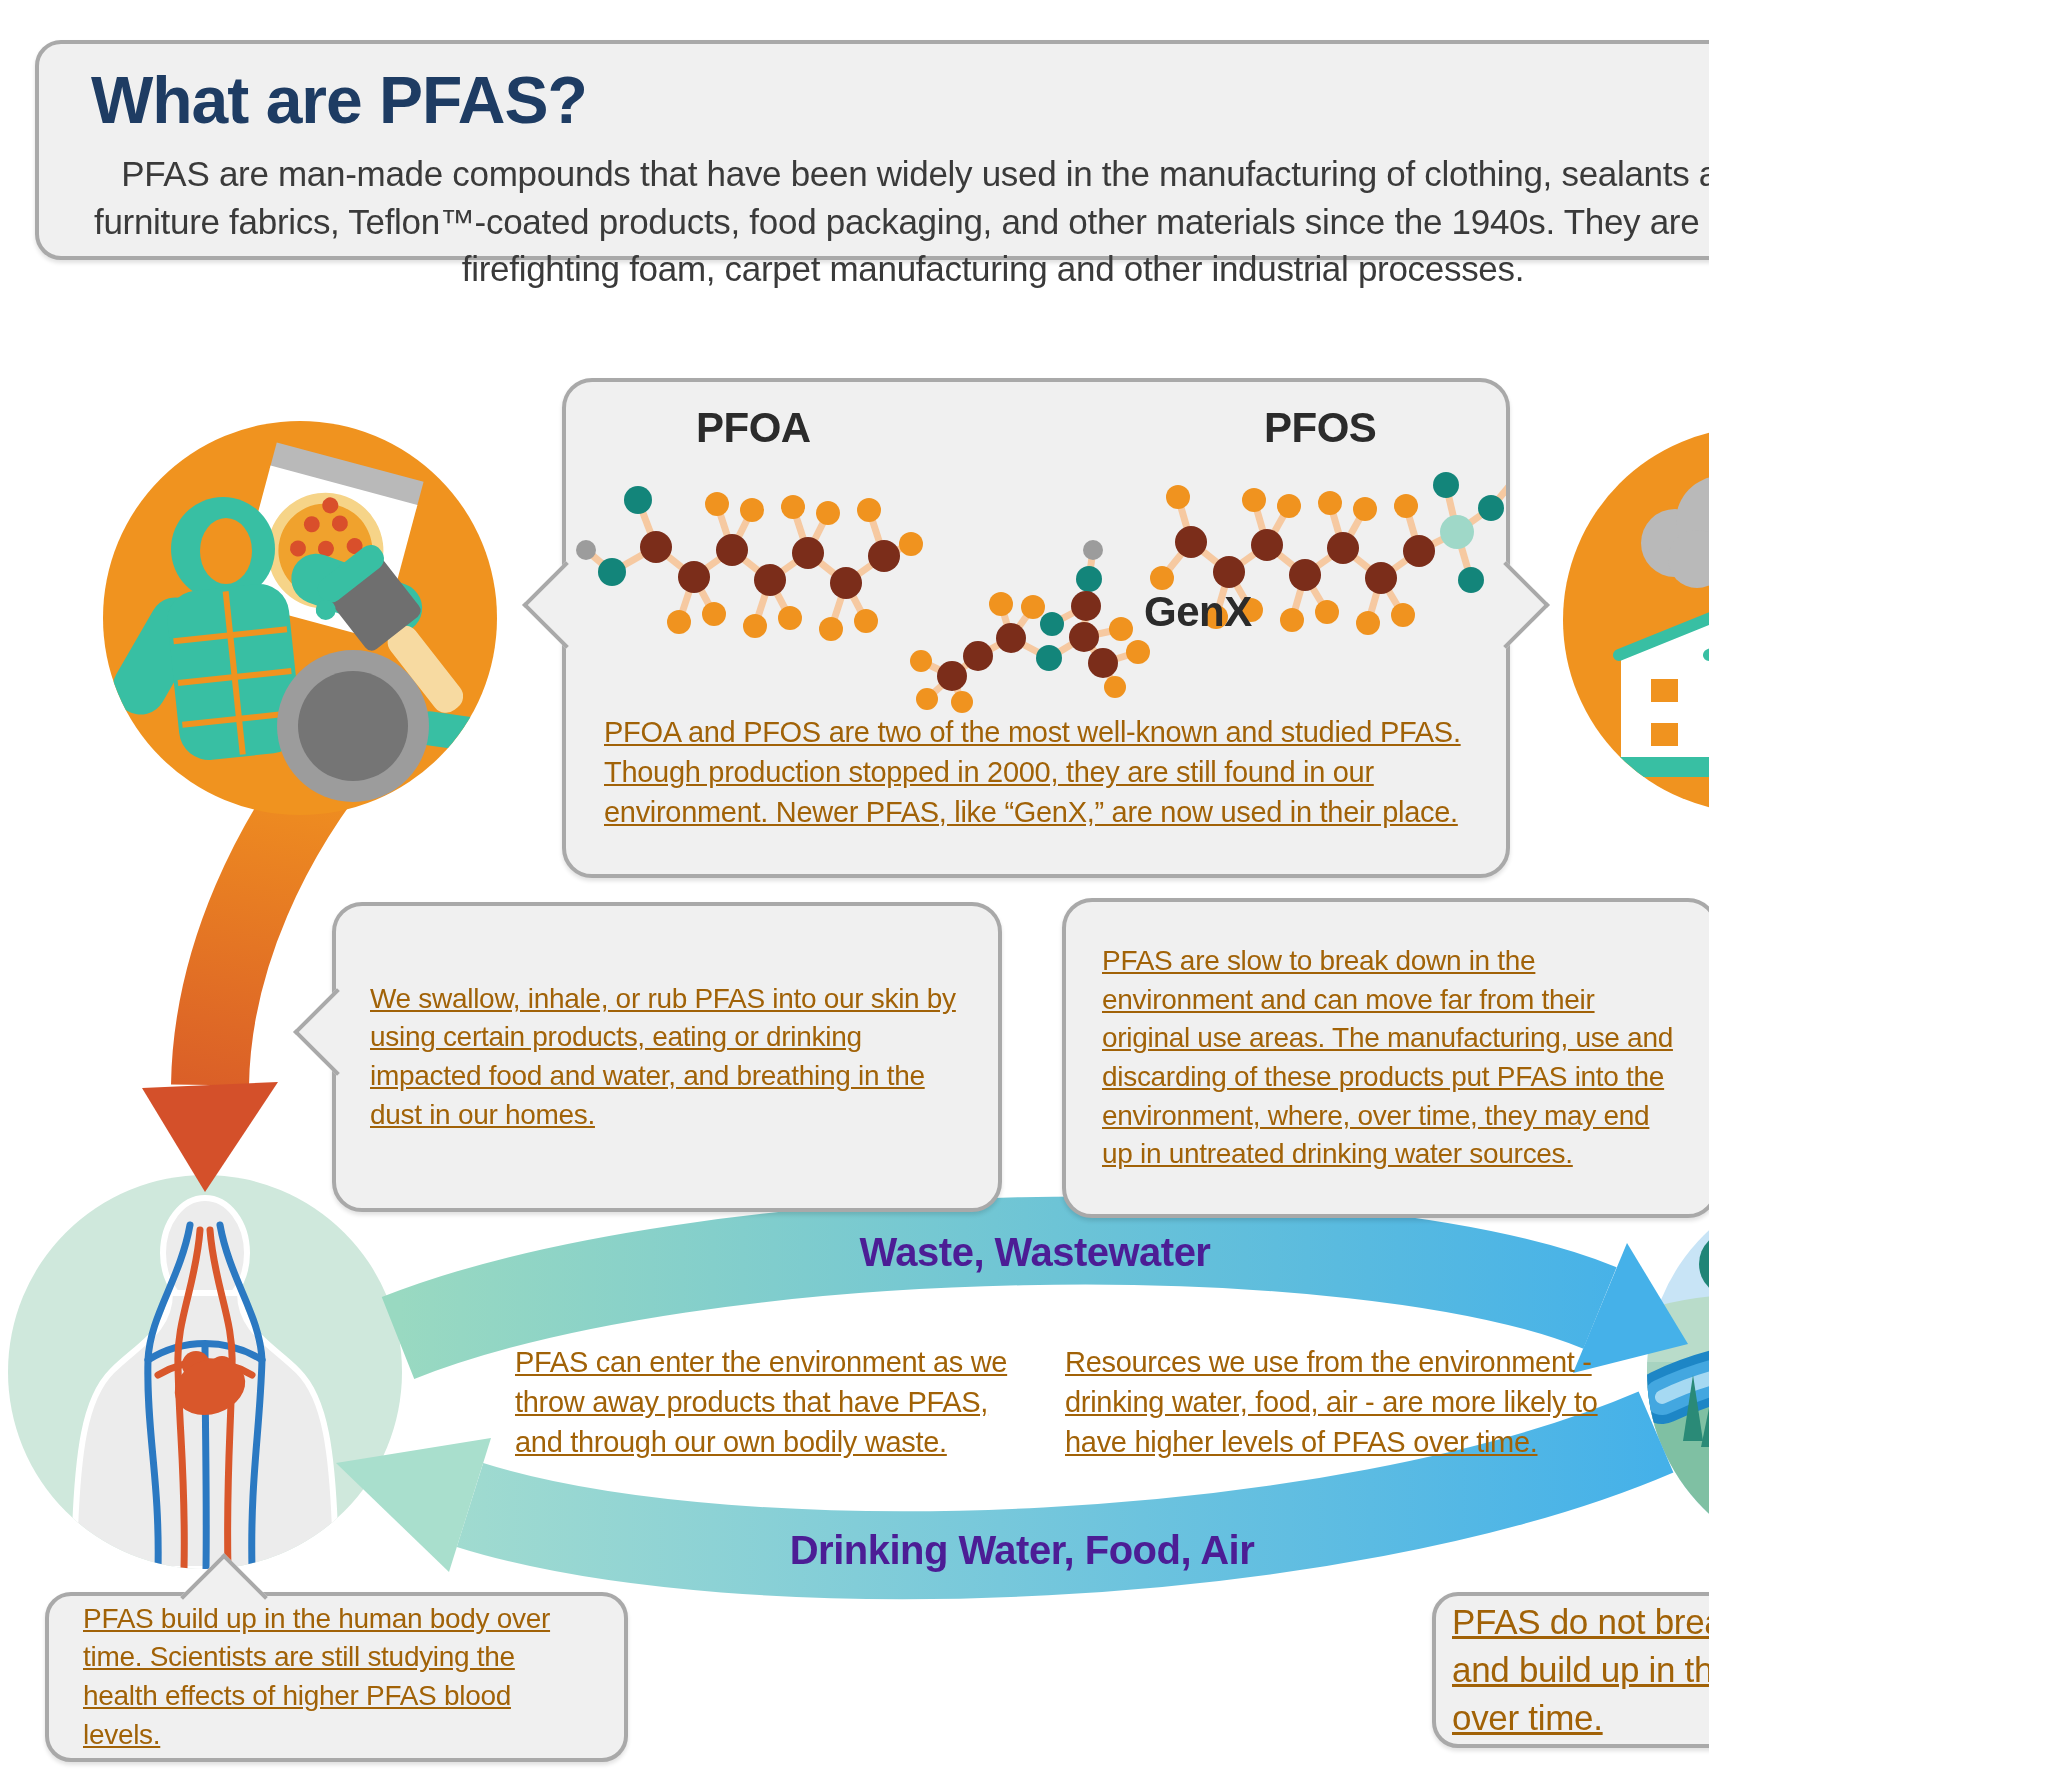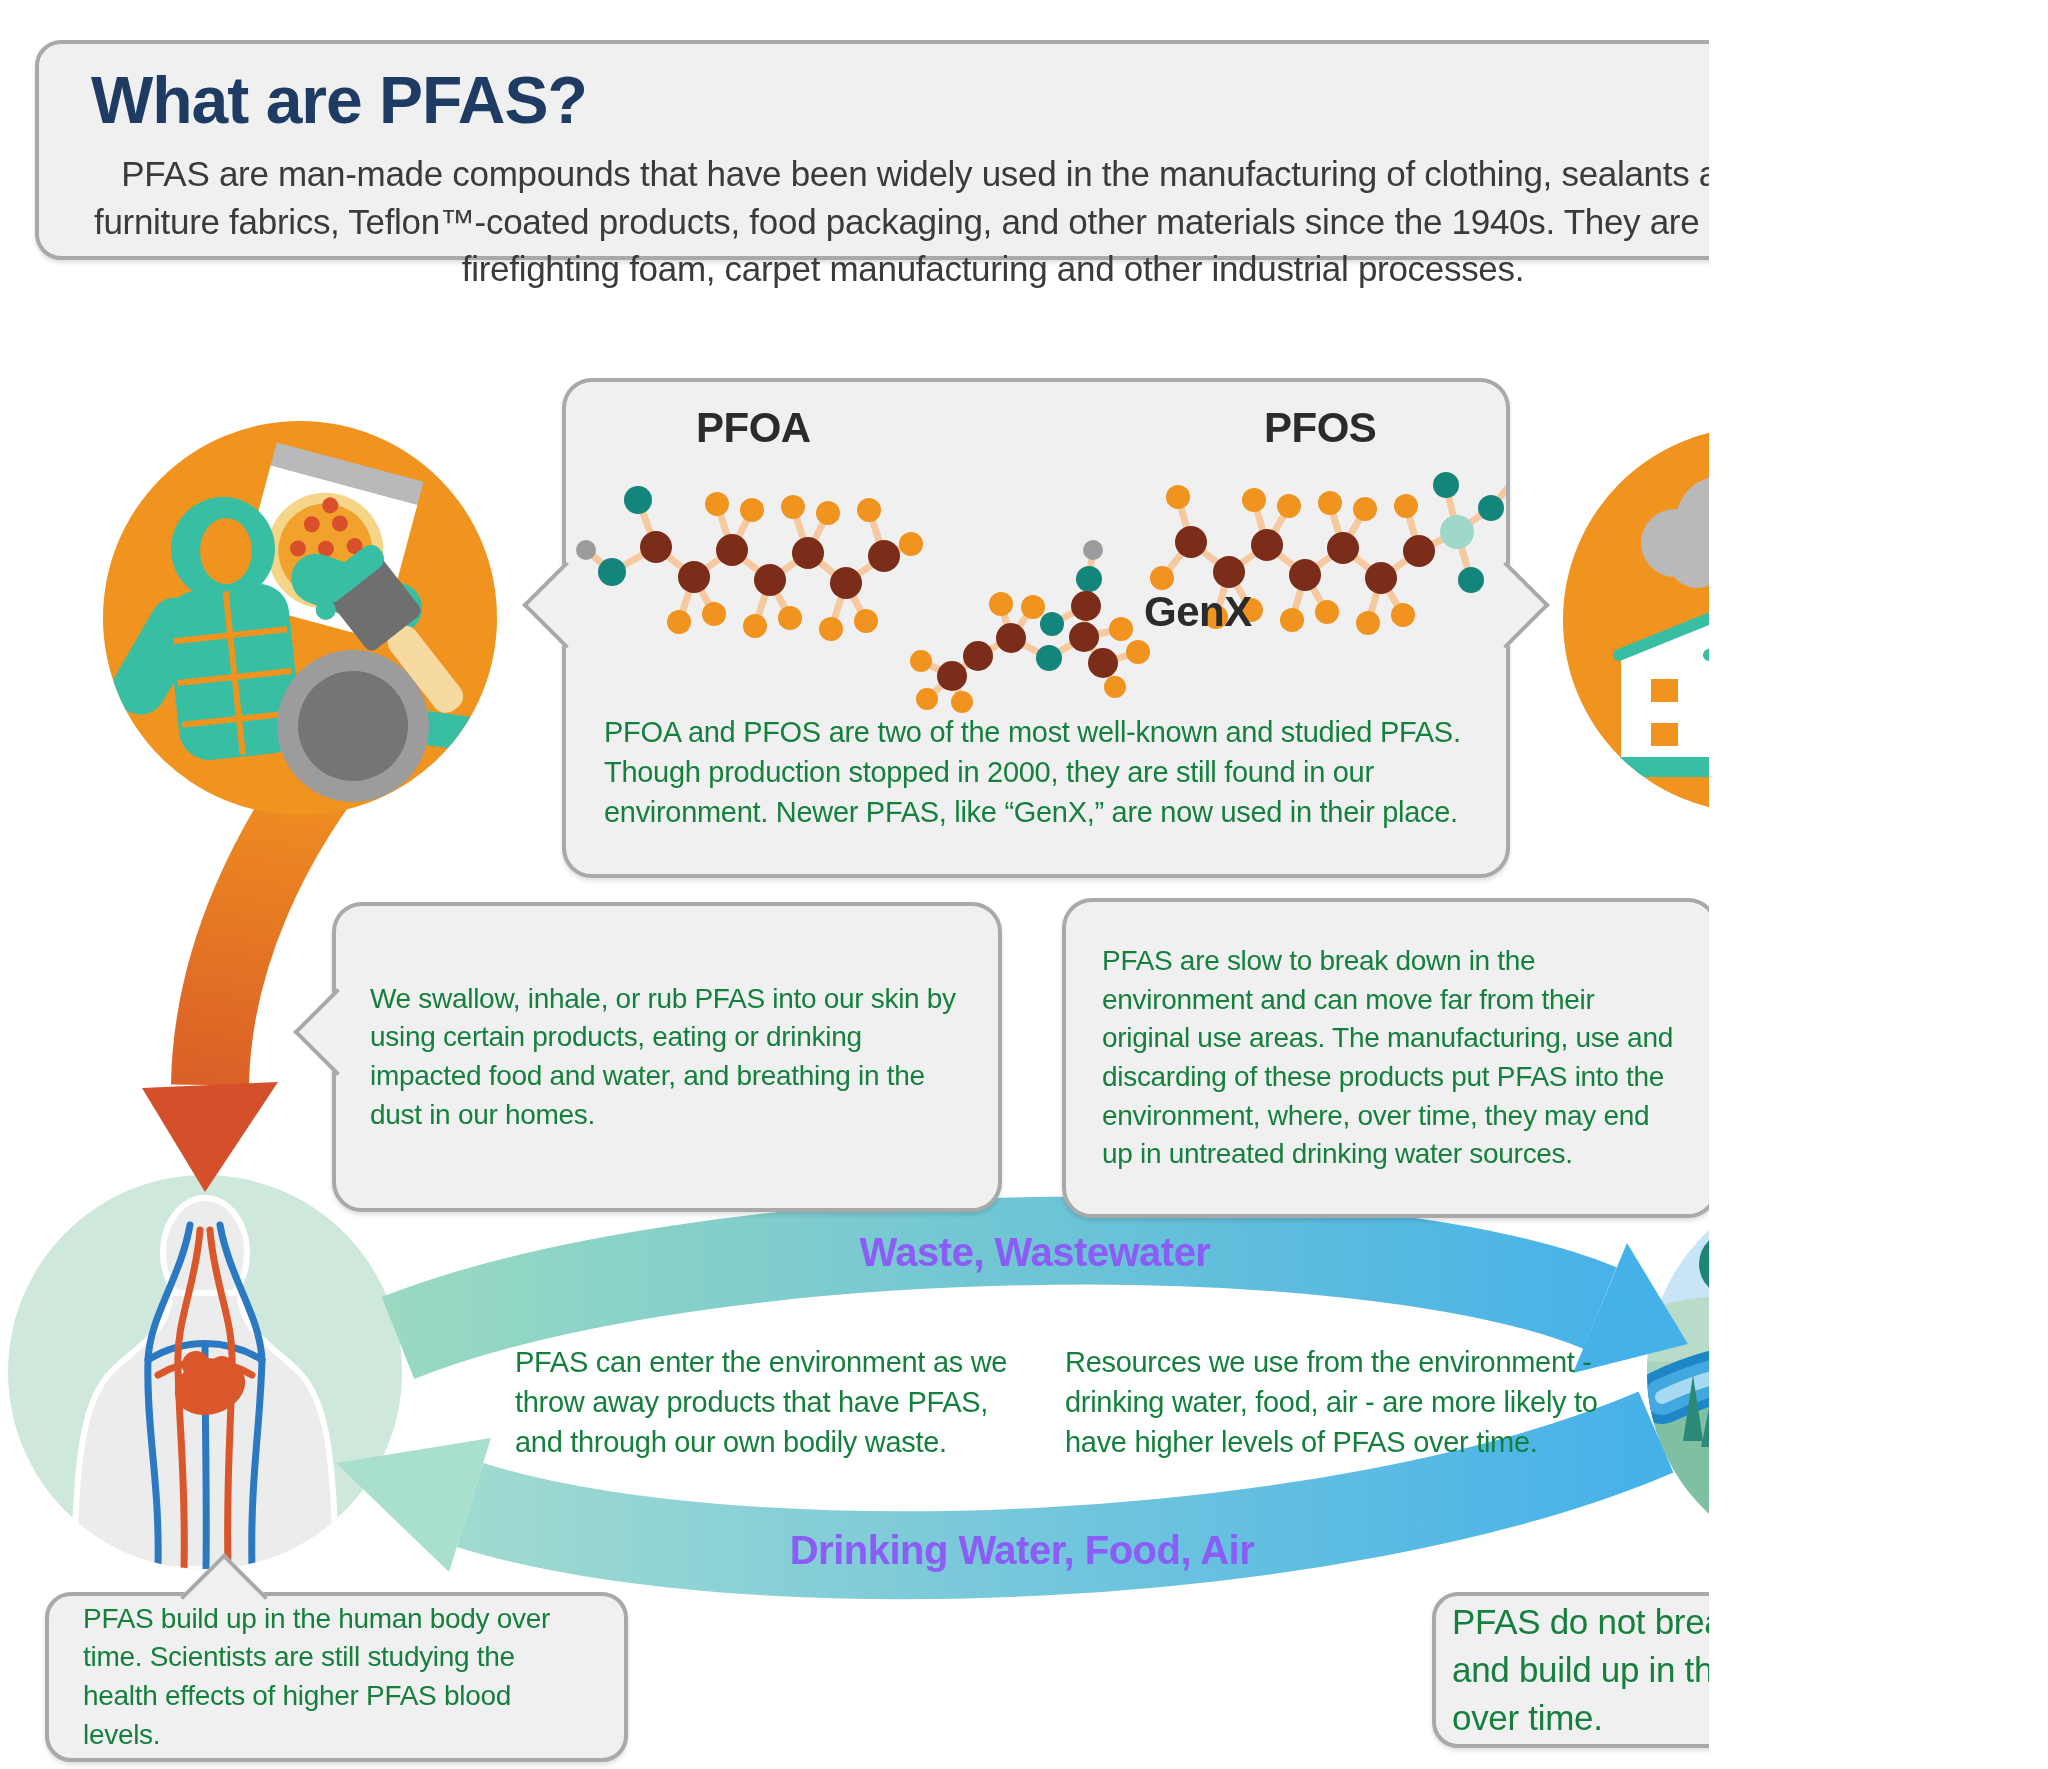--- a/index.html
+++ b/index.html
@@ -14,21 +14,21 @@
     border-radius:30px;box-shadow:0 3px 4px rgba(0,0,0,0.12);
   }
   .tail{
     position:absolute;width:58px;height:58px;background:#f0f0f0;
     transform:rotate(45deg);z-index:0;
   }
   .t-left{border-left:4px solid #a9a9a9;border-bottom:4px solid #a9a9a9;}
   .t-right{border-right:4px solid #a9a9a9;border-top:4px solid #a9a9a9;}
   .t-up{border-left:4px solid #a9a9a9;border-top:4px solid #a9a9a9;}
   .inner{position:relative;z-index:1;}
-  .body-text{font-size:29px;line-height:1.38;color:#15803d;letter-spacing:-0.3px;}
+  .body-text{font-size:29px;line-height:1.38;color:#a16207;letter-spacing:-0.3px;text-decoration:underline;}
   #header-box{left:35px;top:40px;width:1978px;height:212px;border-radius:26px;}
   #page-title{
     position:absolute;left:52px;top:18px;font-size:66px;font-weight:700;
     color:#1e3c63;letter-spacing:-1px;
   }
   #header-par{position:absolute;left:54px;top:106px;width:1800px;font-size:35px;line-height:1.36;color:#3a3a3a;letter-spacing:-0.3px;text-align:center;}
   #molecule-box{left:562px;top:378px;width:940px;height:492px;}
   #molecule-box .tail.t-left{left:-31px;top:calc(45% - 29px);}
   #molecule-box .tail.t-right{right:-31px;top:calc(45% - 29px);}
   .mol-label{position:absolute;font-size:42px;font-weight:700;color:#2b2b2b;z-index:2;letter-spacing:-0.5px;}
@@ -41,21 +41,21 @@
   #bubble-spread{left:1062px;top:898px;width:648px;height:312px;}
   #bubble-spread .tail{right:-30px;top:calc(39% - 29px);}
   #bubble-spread .inner{padding:0 36px;}
   #box-body-buildup{left:45px;top:1592px;width:575px;height:162px;border-radius:26px;display:flex;align-items:center;}
   #box-body-buildup .tail{top:-30px;left:calc(30% - 29px);}
   #box-body-buildup .inner{padding:0 34px;font-size:28px;}
   #box-env-buildup{left:1432px;top:1592px;width:580px;height:148px;border-radius:26px;display:flex;align-items:center;}
   #box-env-buildup .tail{top:-30px;left:calc(60% - 29px);}
   #box-env-buildup .inner{padding:0 16px;font-size:35px;}
   .flow-label{
-    position:absolute;font-size:40px;font-weight:700;color:#8b5cf6;
+    position:absolute;font-size:40px;font-weight:700;color:#4c1d95;
     letter-spacing:-0.5px;z-index:6;white-space:nowrap;transform:translateX(-50%);
   }
   #label-waste{left:1035px;top:1230px;}
   #label-drinking{left:1022px;top:1528px;}
   .mid-caption{position:absolute;z-index:6;}
   #caption-waste{left:515px;top:1342px;width:510px;}
   #caption-resources{left:1065px;top:1342px;width:560px;}
   .z1{z-index:1}.z2{z-index:2}.z3{z-index:3}.z4{z-index:4}.z5{z-index:5}
 </style>
 </head>

